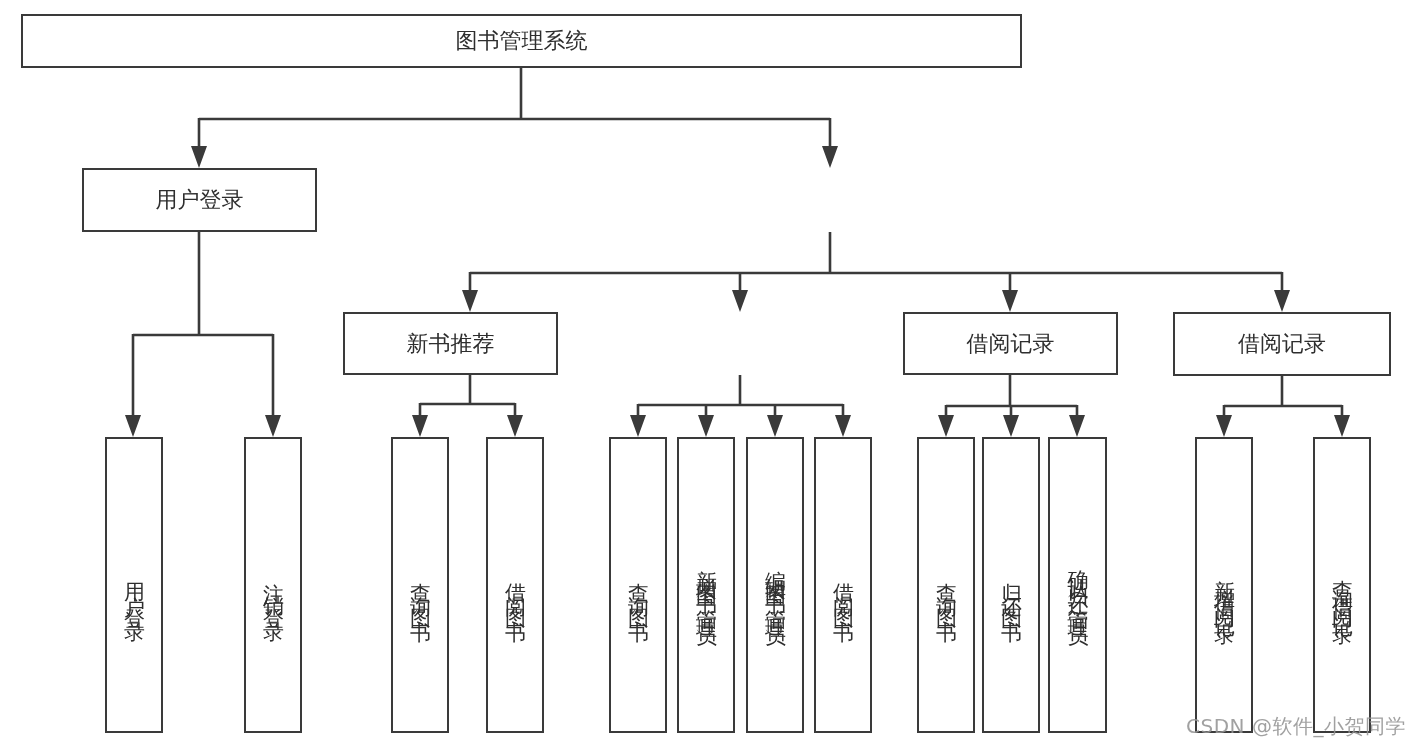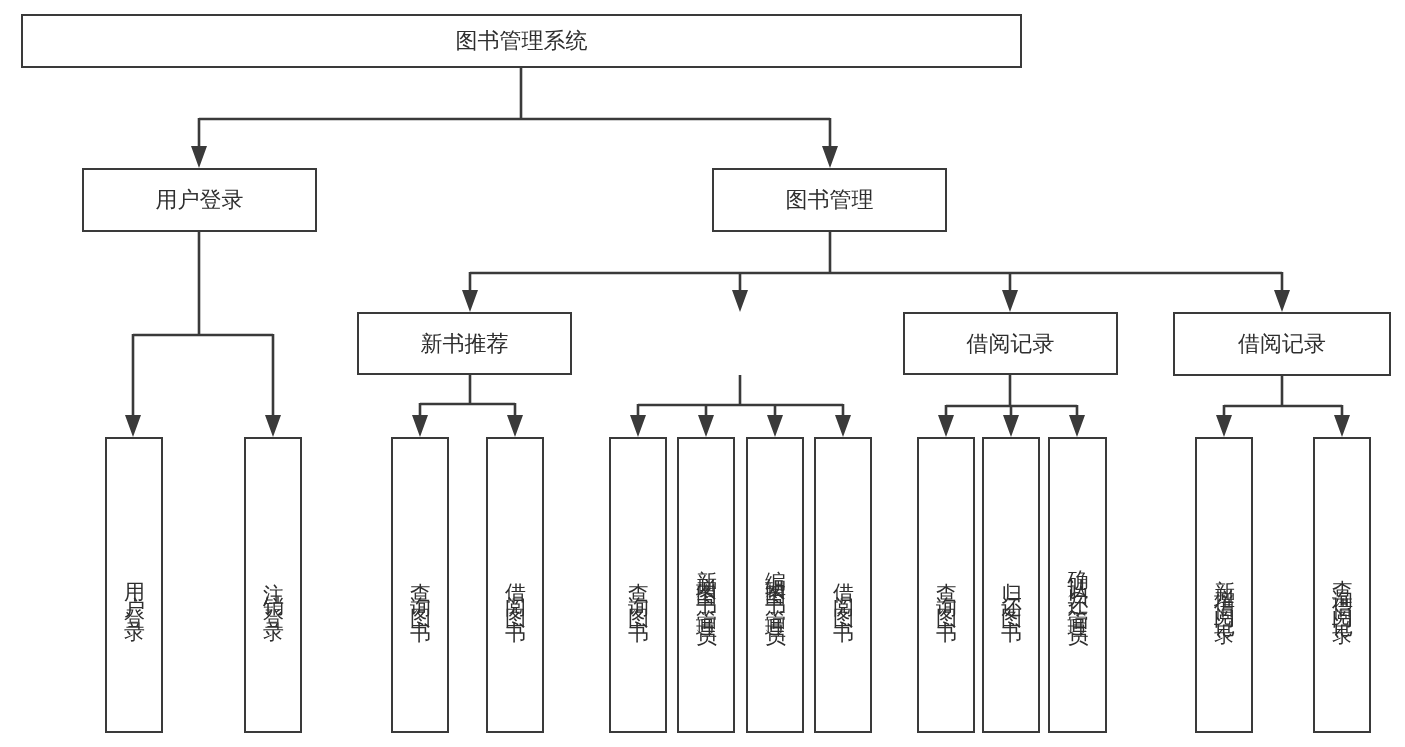--- a/index.html
+++ b/index.html
@@ -53,25 +53,22 @@
       M1216 415 L1232 415 L1224 437 Z  M1334 415 L1350 415 L1342 437 Z"></path>
   </svg>
 
   <div class="node h" style="left:21px;top:14px;width:1001px;height:54px">
     <span class="lbl">图书管理系统</span>
   </div>
 
   <div class="node h" style="left:82px;top:168px;width:235px;height:64px">
     <span class="lbl">用户登录</span>
   </div>
-  <div class="node h" style="left:712px;top:168px;width:235px;height:64px">
-    <span class="lbl">图书管理</span>
-  </div>
 
-  <div class="node h" style="left:357px;top:312px;width:215px;height:63px">
+  <div class="node h" style="left:343px;top:312px;width:215px;height:63px">
     <span class="lbl">新书推荐</span>
   </div>
   <div class="node h" style="left:903px;top:312px;width:215px;height:63px">
     <span class="lbl">借阅记录</span>
   </div>
   <div class="node h" style="left:1173px;top:312px;width:218px;height:64px">
     <span class="lbl">借阅记录</span>
   </div>
 
   <div class="node v glyphs-4" style="left:105px;top:437px;width:58px;height:296px">
@@ -111,14 +108,15 @@
     <span class="lbl">确认归还（管理员）</span>
   </div>
 
   <div class="node v glyphs-6" style="left:1195px;top:437px;width:58px;height:296px">
     <span class="lbl">新增借阅记录</span>
   </div>
   <div class="node v glyphs-6" style="left:1313px;top:437px;width:58px;height:296px">
     <span class="lbl">查询借阅记录</span>
   </div>
 
+  <div class="watermark">CSDN @软件_小贺同学</div>
 
 </div>
 
 </body></html>

